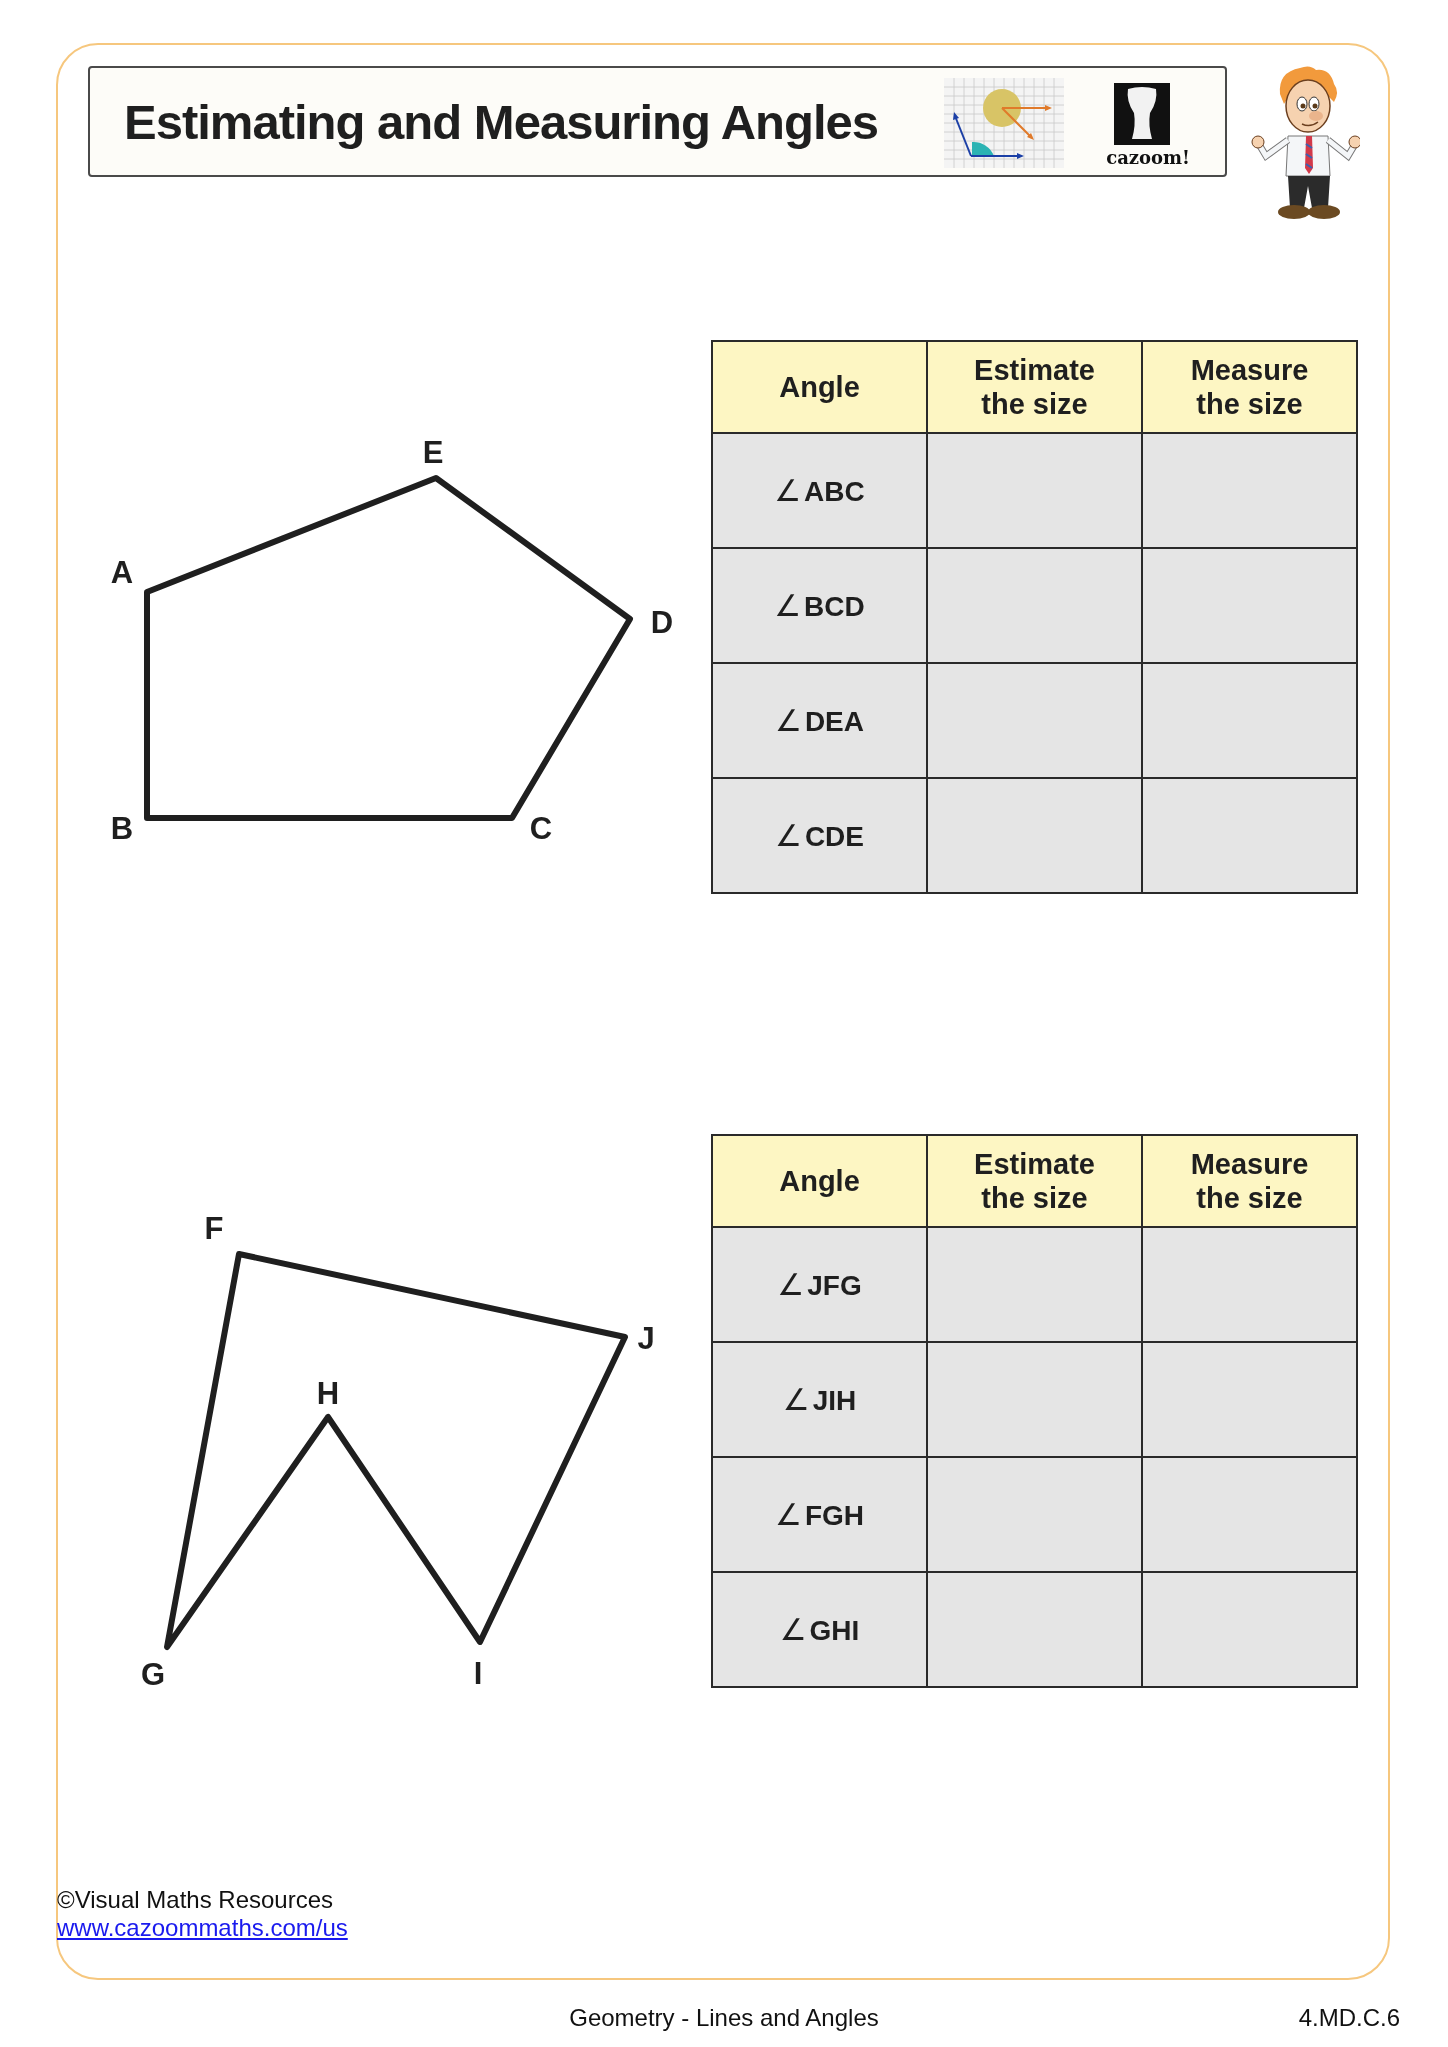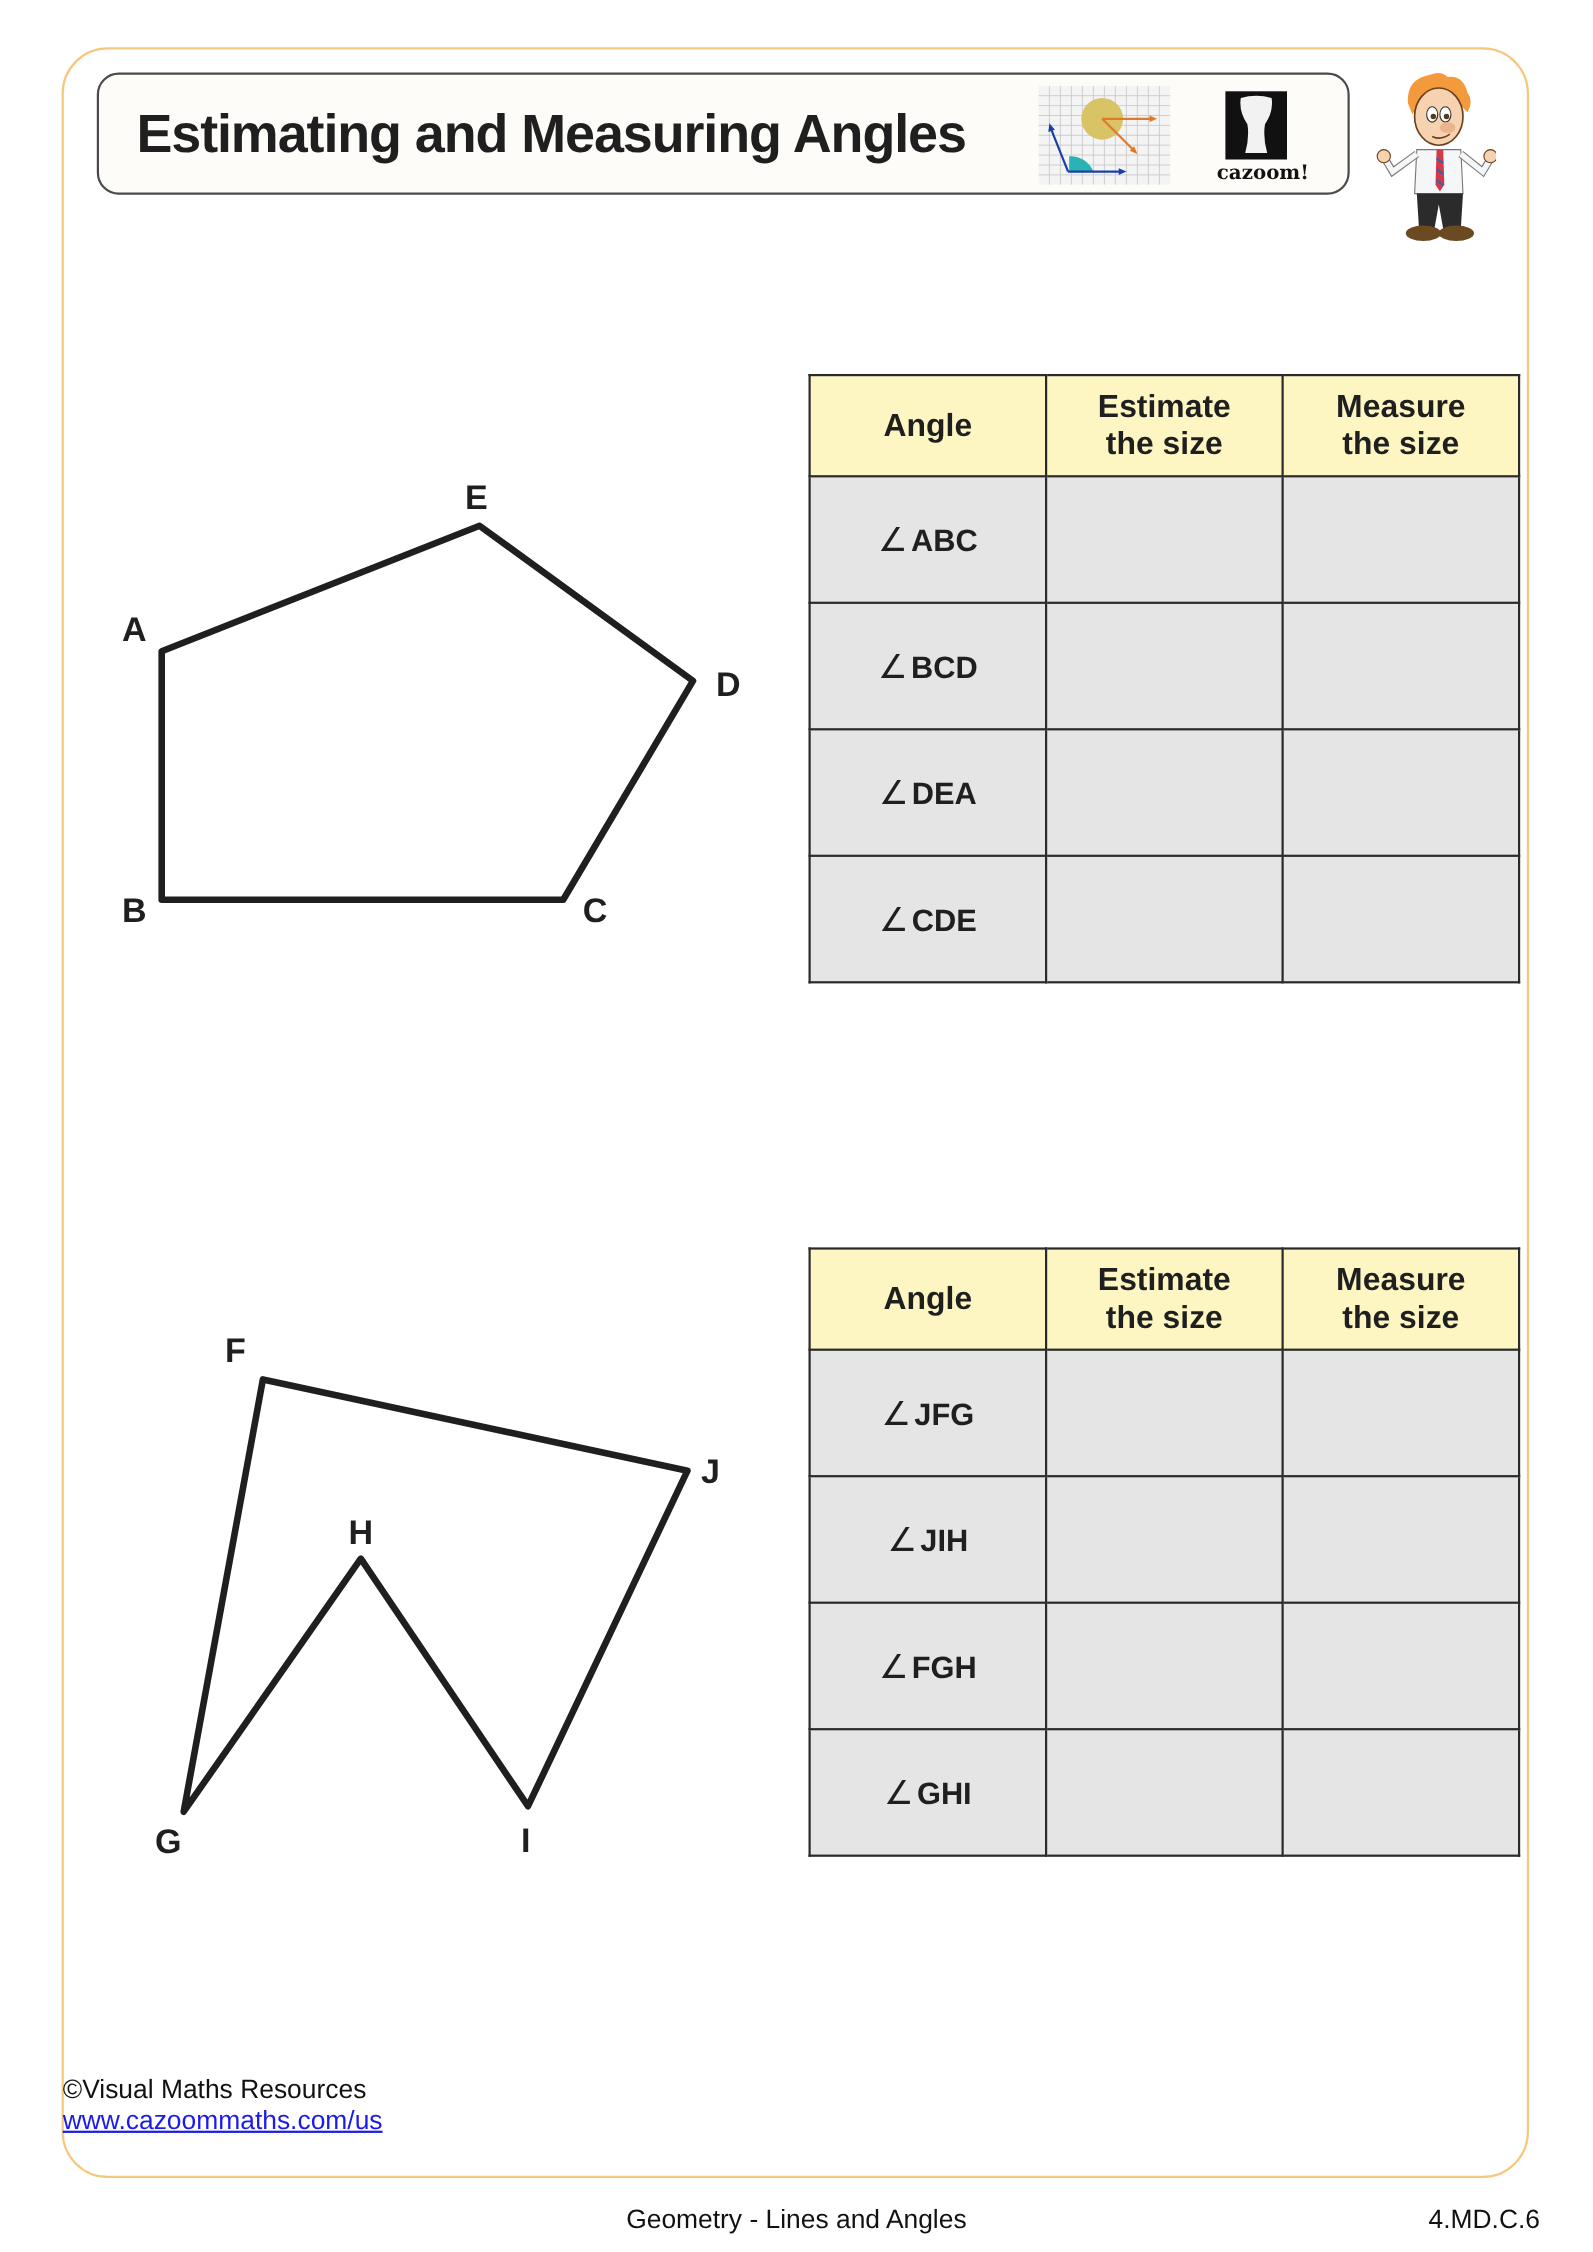--- a/index.html
+++ b/index.html
@@ -1,28 +1,28 @@
 <!DOCTYPE html>
 <html><head>
 <meta charset="utf-8">
 <style>
   html,body{margin:0;padding:0;background:#ffffff;}
   body{width:1448px;height:2047px;position:relative;overflow:hidden;font-family:"Liberation Sans",sans-serif;color:#1f1f1f;}
   .page-border{position:absolute;left:56px;top:43px;width:1334px;height:1937px;border:2.5px solid #f6c77e;border-radius:42px;box-sizing:border-box;}
-  .title-box{position:absolute;left:88px;top:66px;width:1139px;height:111px;border:2px solid #4a4a4a;border-radius:20px;background:#fdfcf8;box-sizing:border-box;}
+  .title-box{position:absolute;left:88px;top:66px;width:1139px;height:111px;border:2px solid #4a4a4a;border-radius:4px;background:#fdfcf8;box-sizing:border-box;}
   .title-text{position:absolute;left:34px;top:26px;font-size:49px;font-weight:bold;letter-spacing:-1px;color:#1f1f1f;white-space:nowrap;}
   .grid-icon{position:absolute;left:854px;top:10px;width:120px;height:90px;}
   .logo{position:absolute;left:1024px;top:15px;width:60px;height:86px;}
   .logo-box{position:absolute;left:0;top:0;width:56px;height:62px;background:#111;}
   .logo-text{position:absolute;left:-14px;top:64px;width:90px;text-align:right;font-family:"DejaVu Serif",serif;font-weight:bold;font-size:18px;color:#111;}
   .mascot{position:absolute;left:1250px;top:64px;width:110px;height:162px;}
   .shape{position:absolute;left:0;top:0;width:700px;height:2047px;pointer-events:none;}
   .shape-svg{position:absolute;left:0;top:0;}
   .vlabel{position:absolute;font-size:31px;font-weight:bold;color:#1f1f1f;transform:translate(-50%,-50%);line-height:1;}
-  table.angles{position:absolute;border-collapse:collapse;table-layout:fixed;margin-left:24px;}
+  table.angles{position:absolute;border-collapse:collapse;table-layout:fixed;}
   table.angles td, table.angles th{border:2.5px solid #2a2a2a;text-align:center;vertical-align:middle;padding:0;}
   table.angles th{background:#fdf6c3;font-size:29px;font-weight:bold;color:#1f1f1f;line-height:34px;}
   table.angles td{background:#e5e5e5;height:113px;}
   .angle-label{font-size:28px;font-weight:bold;color:#1f1f1f;}
   .angle-sym{font-weight:normal;font-size:30px;margin-right:3px;}
   .footer-left{position:absolute;left:57px;top:1886px;font-size:24px;color:#111;line-height:28px;}
   .footer-link{color:#1a1aee;text-decoration:underline;}
   .footer-center{position:absolute;left:0;width:1448px;top:2004px;text-align:center;font-size:24px;color:#111;}
   .footer-right{position:absolute;right:48px;top:2004px;font-size:24px;color:#111;}
 </style>

